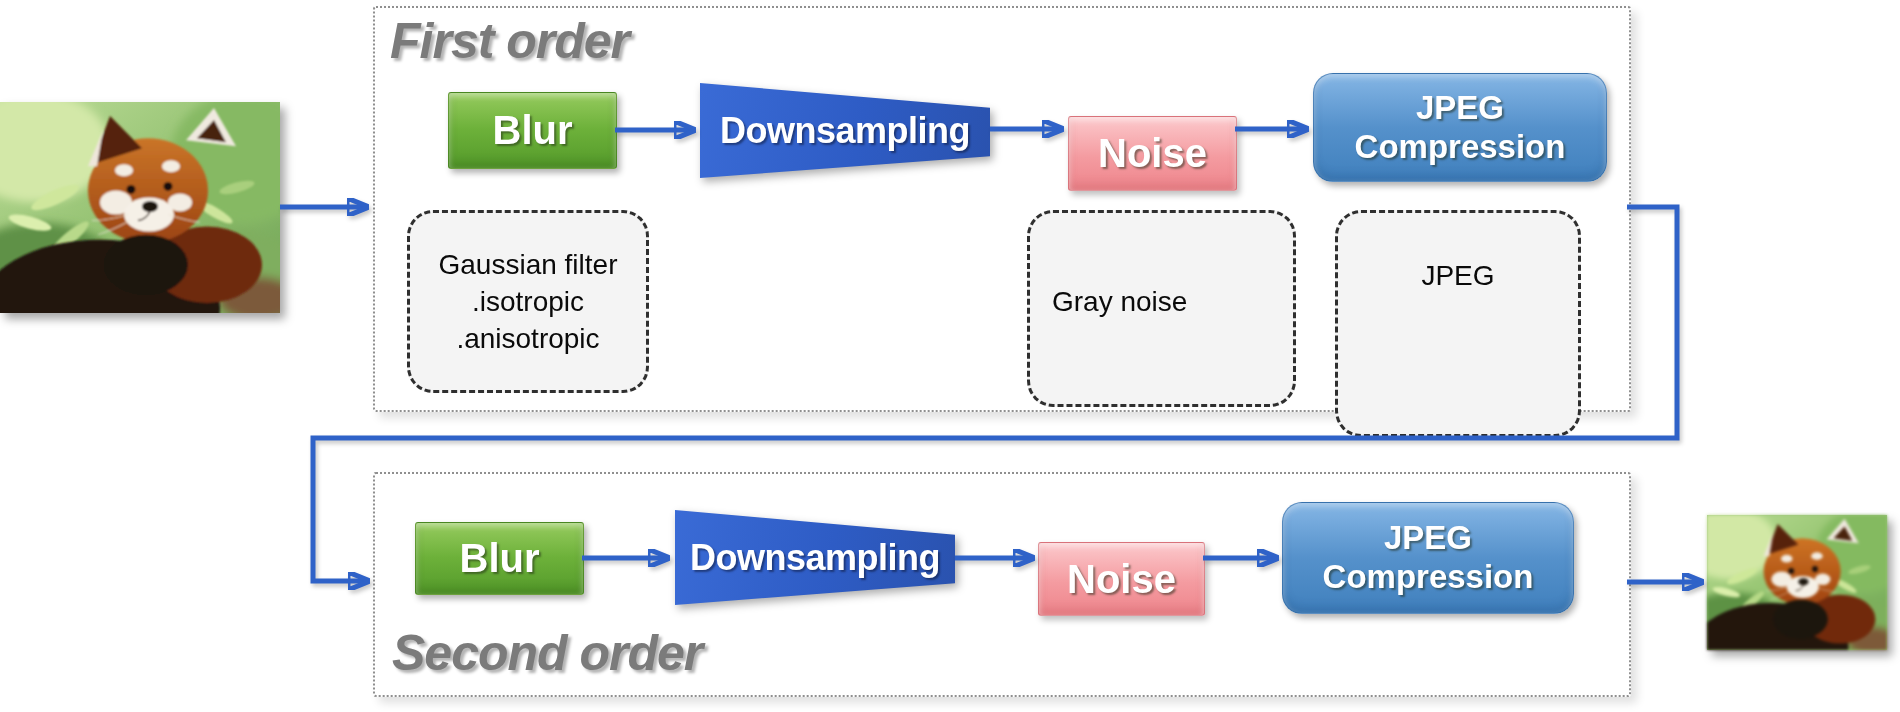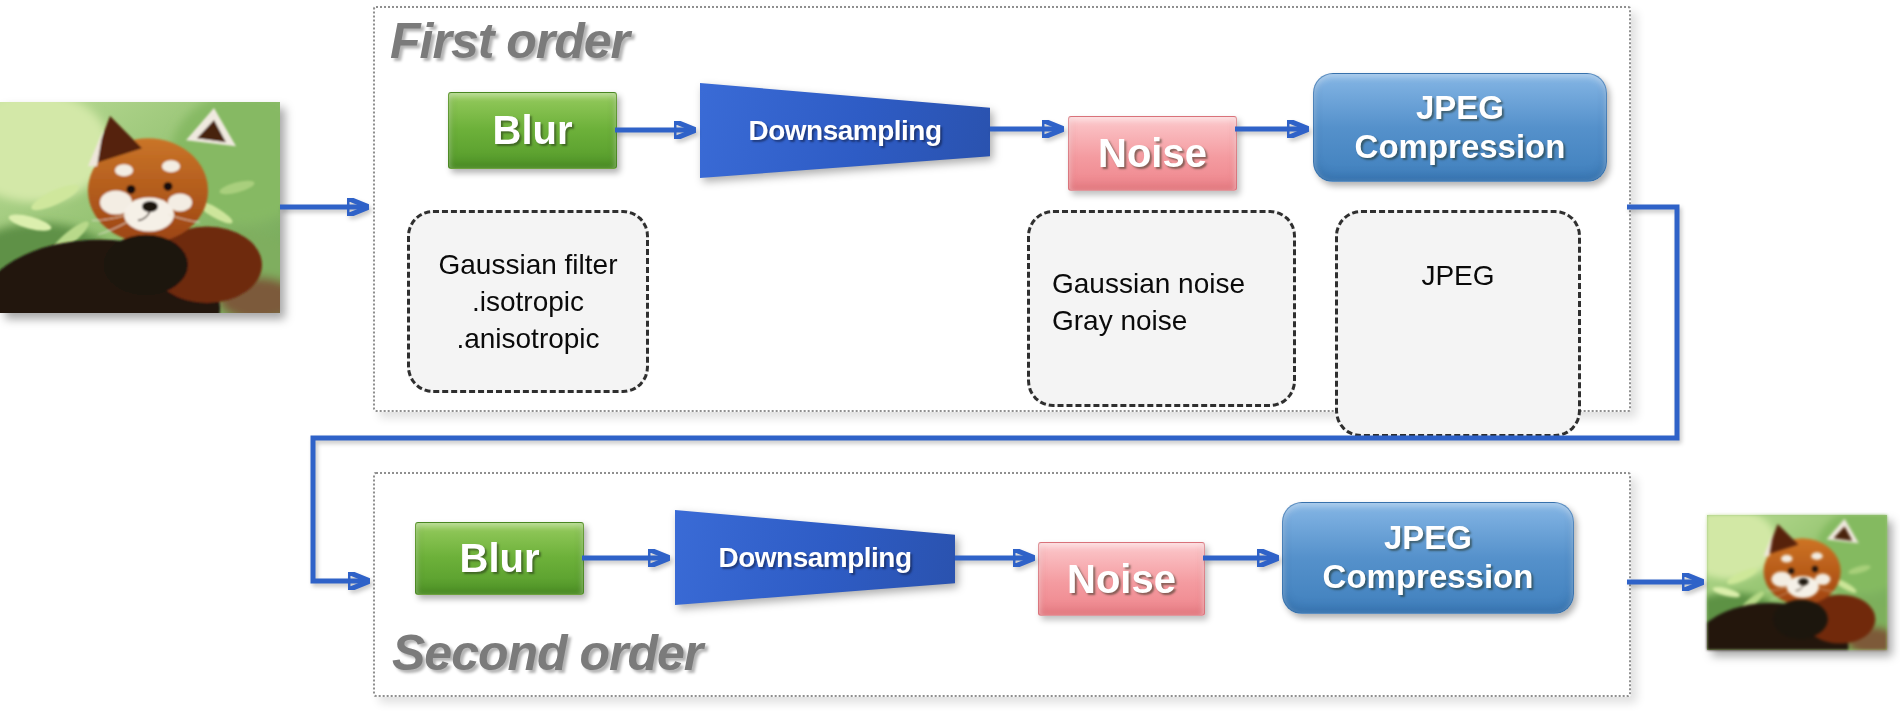--- a/index.html
+++ b/index.html
@@ -50,21 +50,21 @@
   .two-line { white-space:pre-line; text-align:center; line-height:1.18; }
 
   
   .trap { position:absolute; z-index:4; filter:drop-shadow(3px 4px 4px rgba(0,0,0,0.32)); }
   .trap-inner {
     width:100%; height:100%;
     clip-path:polygon(0 0, 100% 26%, 100% 77%, 0 100%);
     background:linear-gradient(102deg,#3a6bd6 0%,#2e5cc5 55%,#2a52ae 100%);
     display:flex; align-items:center; justify-content:center;
   }
-  .trap-label { color:#fff; font-weight:bold; font-size:28px; letter-spacing:-0.5px; text-shadow:2px 2px 2px rgba(15,25,60,0.55); }
+  .trap-label { color:#fff; font-weight:bold; font-size:36px; letter-spacing:-0.5px; text-shadow:2px 2px 2px rgba(15,25,60,0.55); }
 
   
   .opt {
     position:absolute; z-index:2; background:#f4f4f4;
     border:3px dashed #2f2f2f; border-radius:26px;
     display:flex; flex-direction:column; align-items:center; justify-content:center;
     color:#0a0a0a; font-size:28px; line-height:37px; text-align:center;
   }
   .opt.left-align { align-items:flex-start; padding-left:22px; padding-bottom:14px; text-align:left; }
   .opt.top-align  { justify-content:flex-start; padding-top:44px; }
@@ -181,21 +181,20 @@
     <span class="txt two-line">JPEG
 Compression</span>
   </div>
 
   <div class="opt" style="left:407px; top:210px; width:236px; height:177px;">
     <span>Gaussian filter</span>
     <span>.isotropic</span>
     <span>.anisotropic</span>
   </div>
   <div class="opt left-align" style="left:1027px; top:210px; width:241px; height:177px;">
-    <span>Gaussian noise</span>
     <span>Gray noise</span>
   </div>
   <div class="opt top-align" style="left:1335px; top:210px; width:240px; height:177px;">
     <span>JPEG</span>
   </div>
 
   <div class="pbox green" style="left:415px; top:522px; width:167px; height:71px; font-size:40px;">
     <span class="txt">Blur</span>
   </div>
   <div class="trap" style="left:675px; top:510px; width:280px; height:95px;">

